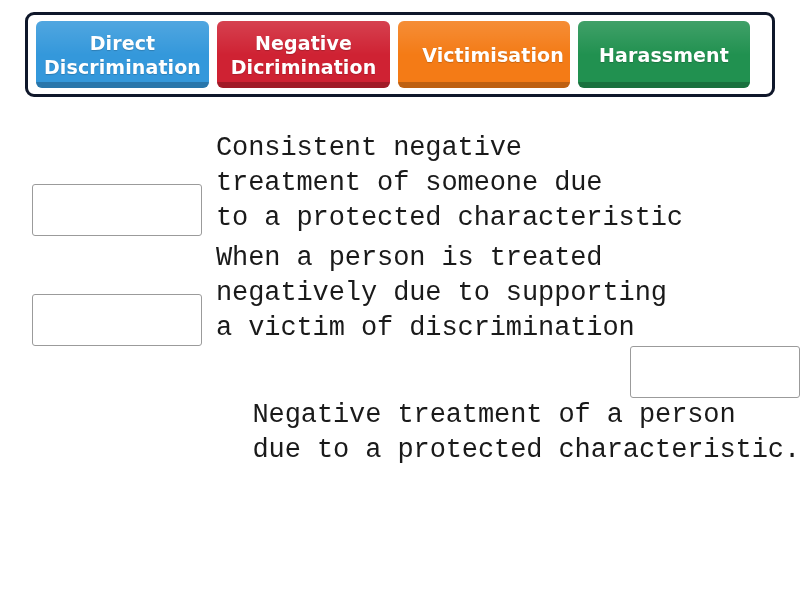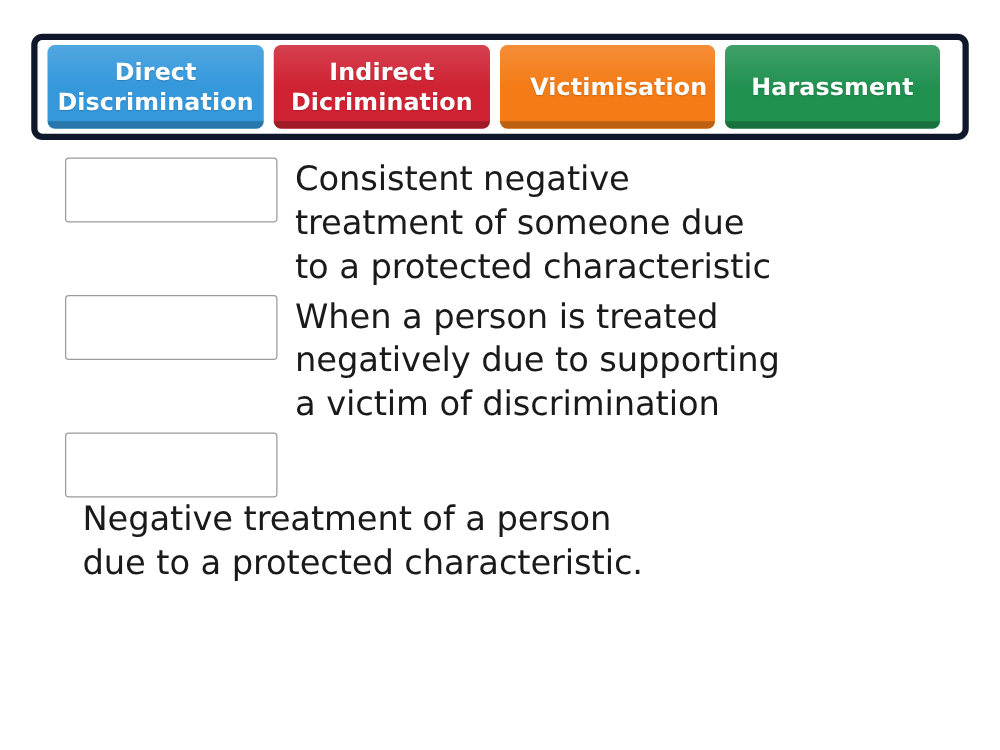--- a/index.html
+++ b/index.html
@@ -14,25 +14,25 @@
     overflow: hidden;
     font-family: "DejaVu Sans", sans-serif;
     color: #1a1a1a;
     position: relative;
   }
 
   
   .tile-tray {
     position: absolute;
     left: 25px;
-    top: 27px;
+    top: 12px;
     width: 750px;
     height: 85px;
     box-sizing: border-box;
-    border: 5px solid #0f172a;
+    border: 3px solid #0f172a;
     border-radius: 9px;
     background: #ffffff;
     display: flex;
     align-items: center;
     padding: 0 8px;
     gap: 8px;
   }
 
   .tile {
     position: relative;
@@ -81,23 +81,24 @@
   
   .rows {
     position: absolute;
     left: 0;
     top: 126px;
     width: 800px;
   }
   .row {
     position: relative;
     display: flex;
-    align-items: flex-start;
+    align-items: flex-end;
     box-sizing: border-box;
-    padding-left: 52px;
+    padding-left: 32px;
+    font-family: Liberation Mono, monospace;
   }
   .row-3lines { height: 110px; }
   .row-2lines { height: 112px; flex-direction: column; }
 
   .dropzone {
     flex: 0 0 auto;
     width: 170px;
     height: 52px;
     box-sizing: border-box;
     border: 1px solid #9b9b9b;
@@ -116,21 +117,21 @@
 </style>
 </head>
 <body>
 
 <div class="tile-tray">
   <div class="tile tile-0">
     <span class="tile-label">Direct
 Discrimination</span>
   </div>
   <div class="tile tile-1">
-    <span class="tile-label">Indirect
+    <span class="tile-label">Negative
 Dicrimination</span>
   </div>
   <div class="tile tile-2">
     <span class="tile-label">Victimisation</span>
   </div>
   <div class="tile tile-3">
     <span class="tile-label">Harassment</span>
   </div>
 </div>
 

